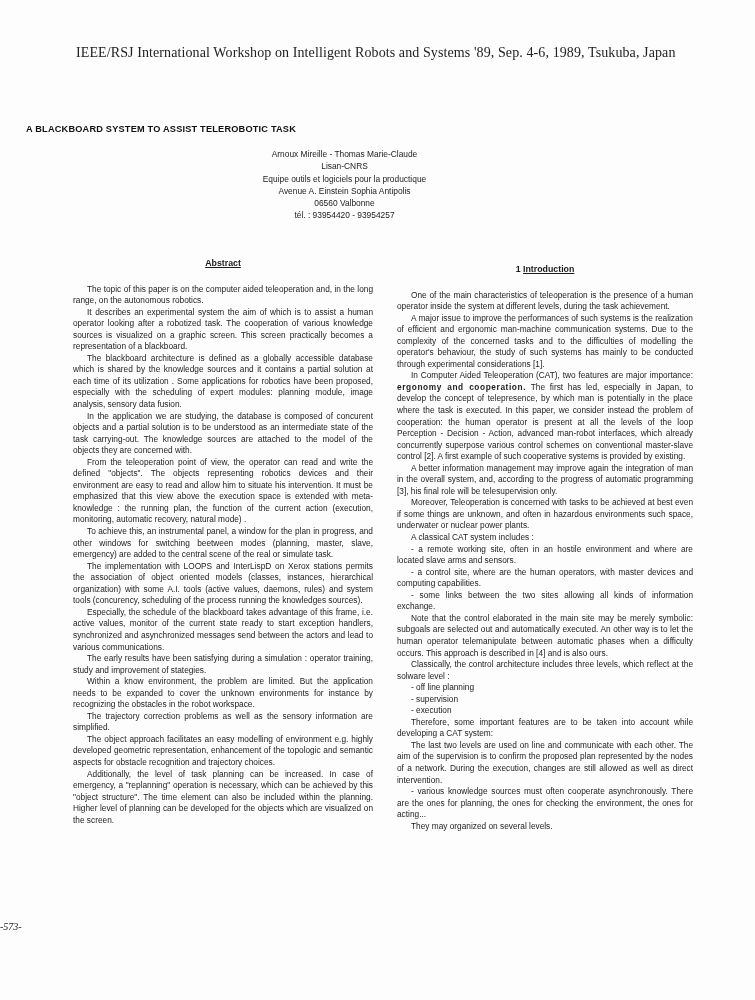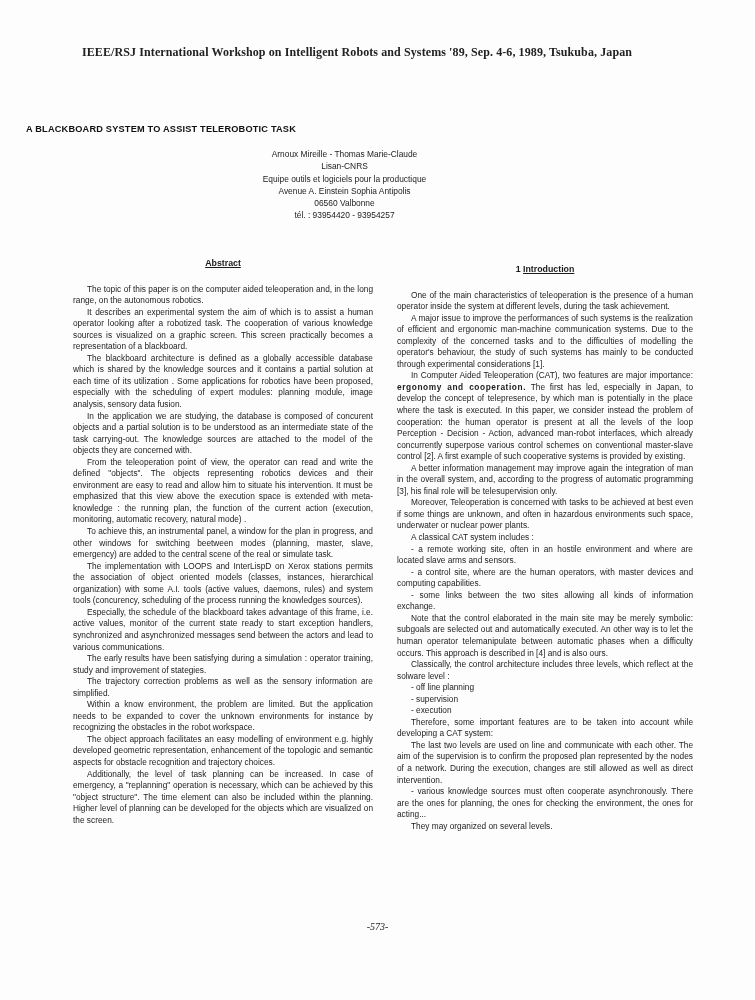--- a/index.html
+++ b/index.html
@@ -1,32 +1,32 @@
 <!DOCTYPE html>
 <html><head>
 <meta charset="utf-8">
 <style>
   html, body { margin: 0; padding: 0; background: #ffffff; }
   body { width: 755px; height: 1000px; position: relative; overflow: hidden; color: #1a1a1a; font-family: "Liberation Sans", sans-serif; }
   .page { position: absolute; left: 0; top: 0; width: 755px; height: 1000px; background: #fdfdfd; }
-  .running-header { position: absolute; left: 82px; top: 45px; width: 420px; font-family: "Liberation Serif", serif; font-size: 12px; letter-spacing: 0.1px; color: #222; white-space: nowrap; font-weight: bold; }
+  .running-header { position: absolute; left: 76px; top: 45px; width: 420px; font-family: "Liberation Serif", serif; font-size: 14px; letter-spacing: 0.1px; color: #222; white-space: nowrap; }
   .title { position: absolute; left: 0; top: 124px; width: 755px; text-align: left; font-size: 9.2px; font-weight: bold; letter-spacing: 0.2px; color: #111; padding-left: 26px; }
   .authors { position: absolute; left: 0; top: 148px; width: 689px; text-align: center; font-size: 8.4px; line-height: 12.3px; color: #1c1c1c; }
   .authors div { white-space: nowrap; }
   .col { position: absolute; top: 258px; width: 300px; font-size: 8.3px; line-height: 11.55px; color: #1c1c1c; text-align: justify; }
   .col-left { left: 73px; }
   .col-right { left: 397px; top: 264px; width: 296px; }
   .heading { text-align: center; font-size: 8.8px; font-weight: bold; margin-bottom: 14px; }
   .heading u { text-decoration: underline; }
   .col-right .heading { margin-bottom: 14px; }
   p { margin: 0; text-indent: 14px; }
   p.list { text-indent: 14px; }
   p.plain { text-indent: 0; padding-left: 14px; }
   .em-bold { font-weight: bold; letter-spacing: 0.6px; }
-  .folio { position: absolute; left: 0; top: 921px; width: 755px; text-align: center; font-family: "Liberation Serif", serif; font-style: italic; font-size: 10px; color: #222; }
+  .folio { position: absolute; left: 0; top: 921px; width: 755px; font-family: "Liberation Serif", serif; font-style: italic; font-size: 10px; color: #222; }
 </style>
 </head>
 <body>
 
 <div class="page">
 
   <div class="running-header">IEEE/RSJ International Workshop on Intelligent Robots and Systems '89, Sep. 4-6, 1989, Tsukuba, Japan</div>
 
   <div class="title">A BLACKBOARD SYSTEM TO ASSIST TELEROBOTIC TASK</div>
 
@@ -43,22 +43,22 @@
     <div class="heading"><u>Abstract</u></div>
     <p>The topic of this paper is on the computer aided teleoperation and, in the long range, on the autonomous robotics.</p>
     <p>It describes an experimental system the aim of which is to assist a human operator looking after a robotized task. The cooperation of various knowledge sources is visualized on a graphic screen. This screen  practically becomes a representation of a blackboard.</p>
     <p>The blackboard architecture is defined as a globally accessible database which is shared by the knowledge sources and it contains a partial solution at each time of its utilization . Some applications for robotics have been proposed, especially with the scheduling of expert modules: planning module, image analysis, sensory data fusion.</p>
     <p>In the application we are studying, the database is composed of concurent objects and a partial solution is to be understood as an intermediate state of the task carrying-out. The knowledge sources are attached to the model of the objects they are concerned with.</p>
     <p>From the teleoperation point of view, the operator can read and write the defined "objects". The objects representing robotics devices and their environment are easy to read and allow him to situate his intervention. It must be emphasized that this view above the execution space is extended with meta-knowledge : the running plan, the function of the current action (execution, monitoring, automatic recovery, natural mode) .</p>
     <p>To achieve this, an instrumental panel, a window for the plan in progress, and other windows for switching beetween modes (planning, master, slave, emergency) are added to the central scene of the real or simulate task.</p>
     <p>The implementation with LOOPS and InterLispD on Xerox stations permits the association of object oriented models (classes, instances, hierarchical organization) with some A.I. tools (active values, daemons, rules) and system tools (concurency, scheduling of the process running the knowledges sources).</p>
     <p>Especially, the schedule of the blackboard takes advantage of this frame, i.e. active values, monitor of the current state ready to start exception handlers, synchronized and asynchronized messages send between the actors and lead to various communications.</p>
     <p>The early results have been satisfying during a simulation : operator training, study and improvement of stategies.</p>
+    <p>Within a know environment, the problem are limited. But the application needs to be expanded to cover the unknown environments for instance by recognizing the obstacles in the robot workspace.</p>
     <p>The trajectory correction problems as well as the sensory information are simplified.</p>
-    <p>Within a know environment, the problem are limited. But the application needs to be expanded to cover the unknown environments for instance by recognizing the obstacles in the robot workspace.</p>
     <p>The object approach facilitates an easy modelling of environment e.g. highly developed geometric representation, enhancement of the topologic and semantic aspects for obstacle recognition and trajectory choices.</p>
     <p>Additionally, the level of task planning can be increased. In case of emergency, a "replanning" operation is necessary, which can be achieved by  this "object structure". The time element can also be included within the planning. Higher level of planning can be developed for the objects which are visualized on the screen.</p>
   </div>
 
   <div class="col col-right">
     <div class="heading">
       <span>1</span>
       <u>Introduction</u>
     </div>
     <p>One of the main characteristics of teleoperation is the presence of a human operator inside the system at different levels, during the task achievement.</p>

